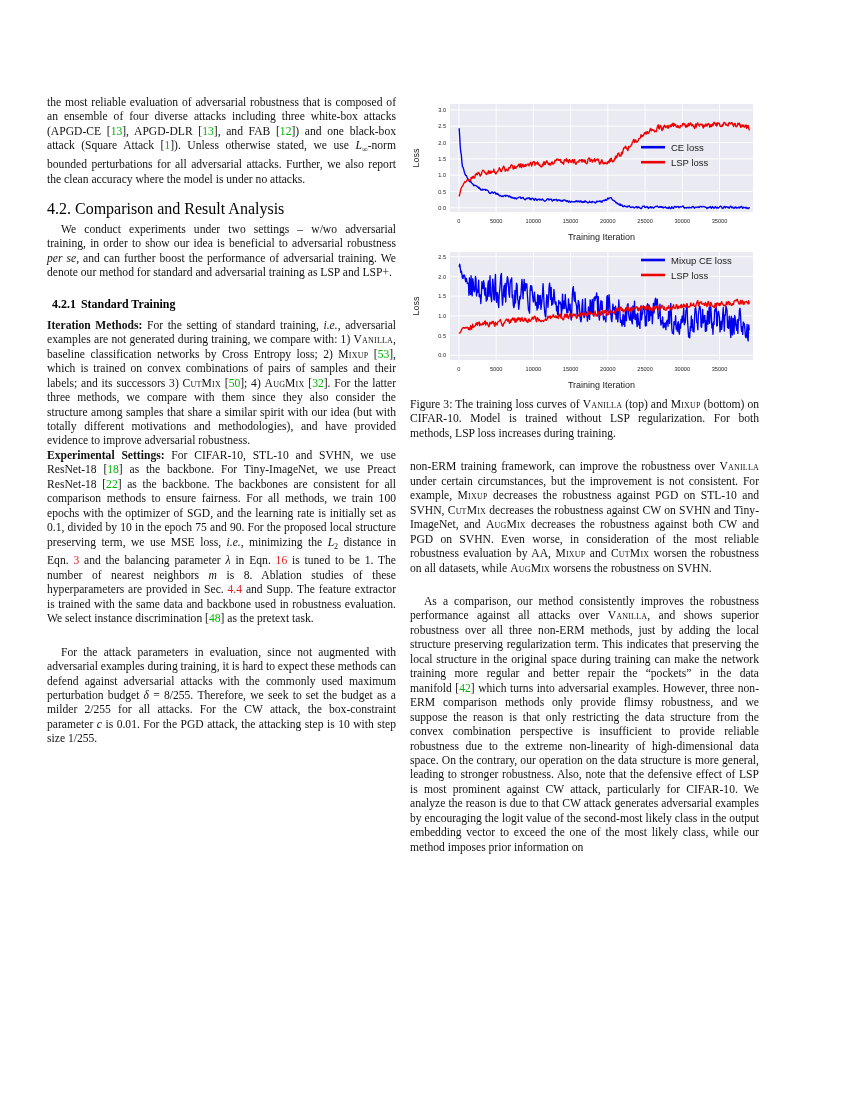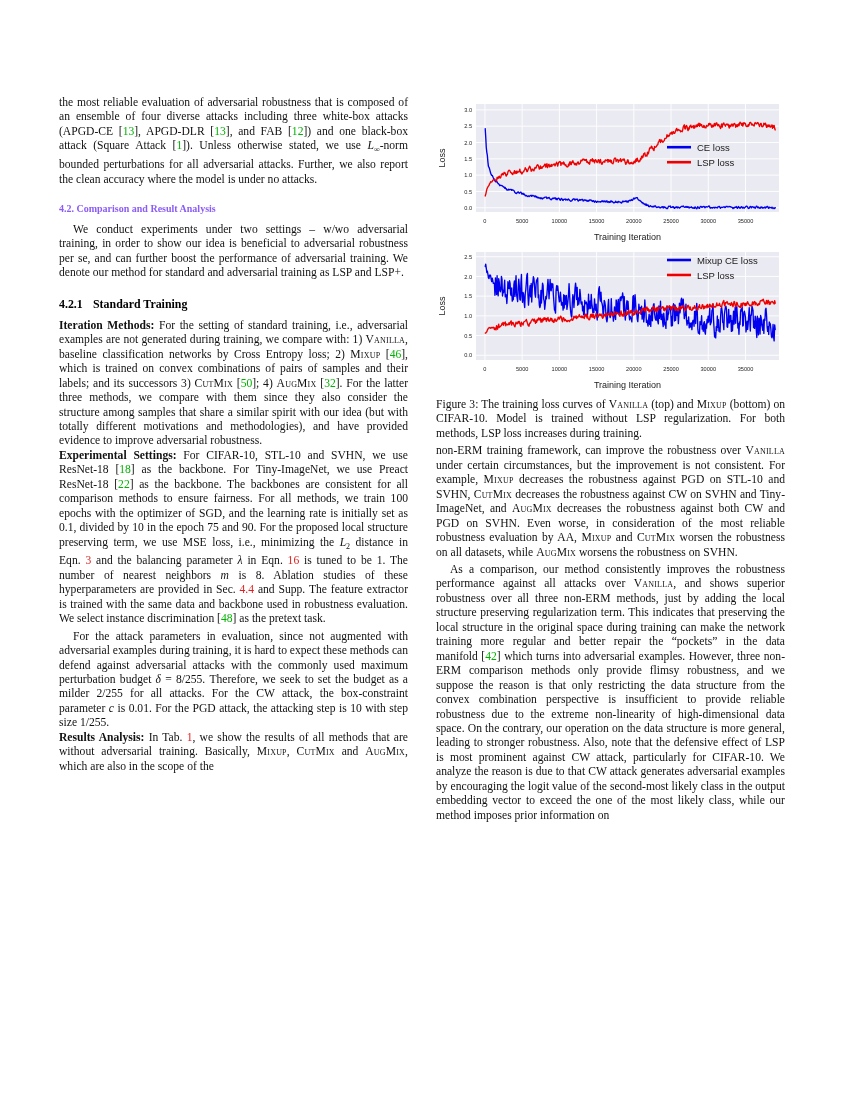--- a/index.html
+++ b/index.html
@@ -18,67 +18,68 @@
   }
   .page {
     position: absolute;
     left: 0; top: 0;
     width: 850px;
     height: 1100px;
     background: #ffffff;
   }
   .columns {
     position: absolute;
-    left: 59px;
+    left: 47px;
     top: 96px;
     width: 726px;
     display: flex;
-    gap: 28px;
+    gap: 14px;
   }
   .col {
     width: 349px;
   }
   p.body-par {
     margin: 0 0 0 0;
     font-size: 11.6px;
     line-height: 14.45px;
     text-align: justify;
     text-justify: inter-word;
     hyphens: auto;
     color: #111111;
   }
   p.indent {
     text-indent: 14px;
   }
   p.space-before {
-    margin-top: 3px;
+    margin-top: 19px;
   }
   h2.sec-head {
-    font-size: 10px;
-    font-weight: bold;
+    font-size: 16px;
+    font-weight: normal;
     margin: 14px 0 7px 0;
     line-height: 15px;
-    color: #8b5cf6;
+    color: #000000;
   }
   h3.subsec-head {
     font-size: 11.9px;
     font-weight: bold;
     margin: 16px 0 7px 0;
     line-height: 15px;
     color: #000;
   }
   h3.subsec-head .num {
     display: inline-block;
     min-width: 34px;
+    text-align: center;
   }
   .sc {
     font-variant: small-caps;
     letter-spacing: 0.2px;
   }
-  .it { }
+  .it { font-style: italic; }
   .bf { font-weight: bold; }
   .cite {
     color: #00b300;
   }
   .ref {
     color: #e02020;
   }
   .math {
     font-family: "Liberation Serif", "DejaVu Serif", serif;
     font-style: italic;
@@ -138,21 +139,21 @@
 
       <h3 class="subsec-head">
         <span class="num">4.2.1</span><span>Standard Training</span>
       </h3>
 
       <p class="body-par">
         <span class="bf">Iteration Methods:</span>
         For the setting of standard training,
         <span class="it">i.e.</span>, adversarial examples are not generated during training,
         we compare with: 1)&nbsp;<span class="sc">Vanilla</span>, baseline classification
-        networks by Cross Entropy loss; 2)&nbsp;<span class="sc">Mixup</span>&nbsp;[<span class="cite">46</span>], which is
+        networks by Cross Entropy loss; 2)&nbsp;<span class="sc">Mixup</span>&nbsp;[<span class="cite">53</span>], which is
         trained on convex combinations of pairs of samples and their
         labels; and its successors 3)&nbsp;<span class="sc">CutMix</span>&nbsp;[<span class="cite">50</span>]; 4)&nbsp;<span class="sc">AugMix</span>&nbsp;[<span class="cite">32</span>].
         For the latter three methods, we compare with them since
         they also consider the structure among samples that share a
         similar spirit with our idea (but with totally different motivations
         and methodologies), and have provided evidence to
         improve adversarial robustness.
       </p>
 
       <p class="body-par">
@@ -177,26 +178,20 @@
         For the attack parameters in evaluation, since not augmented
         with adversarial examples during training, it is hard
         to expect these methods can defend against adversarial attacks
         with the commonly used maximum perturbation budget
         <span class="math">δ</span> <span class="mathup">=</span> 8<span class="mathup">/</span>255. Therefore, we seek to set the budget as a milder
         2<span class="mathup">/</span>255 for all attacks. For the CW attack, the box-constraint
         parameter <span class="math">c</span> is 0.01. For the PGD attack, the attacking step
         is 10 with step size 1<span class="mathup">/</span>255.
       </p>
 
-      <p class="body-par">
-        <span class="bf">Results Analysis:</span>
-        In Tab.&nbsp;<span class="ref">1</span>, we show the results of all methods
-        that are without adversarial training. Basically, <span class="sc">Mixup</span>,
-        <span class="sc">CutMix</span> and <span class="sc">AugMix</span>, which are also in the scope of the
-      </p>
 
     </div>
 
     <div class="col">
 
       <div class="figure-block">
         <div class="chart-wrap">
           <svg class="chart-svg" id="chart0" width="349" height="148" viewBox="0 0 349 148">
               <rect x="40" y="8" width="303" height="108" fill="#eaeaf2" stroke="none"></rect>
               <line x1="48.93366093366093" y1="8" x2="48.93366093366093" y2="116" stroke="#ffffff" stroke-width="0.9"></line>

